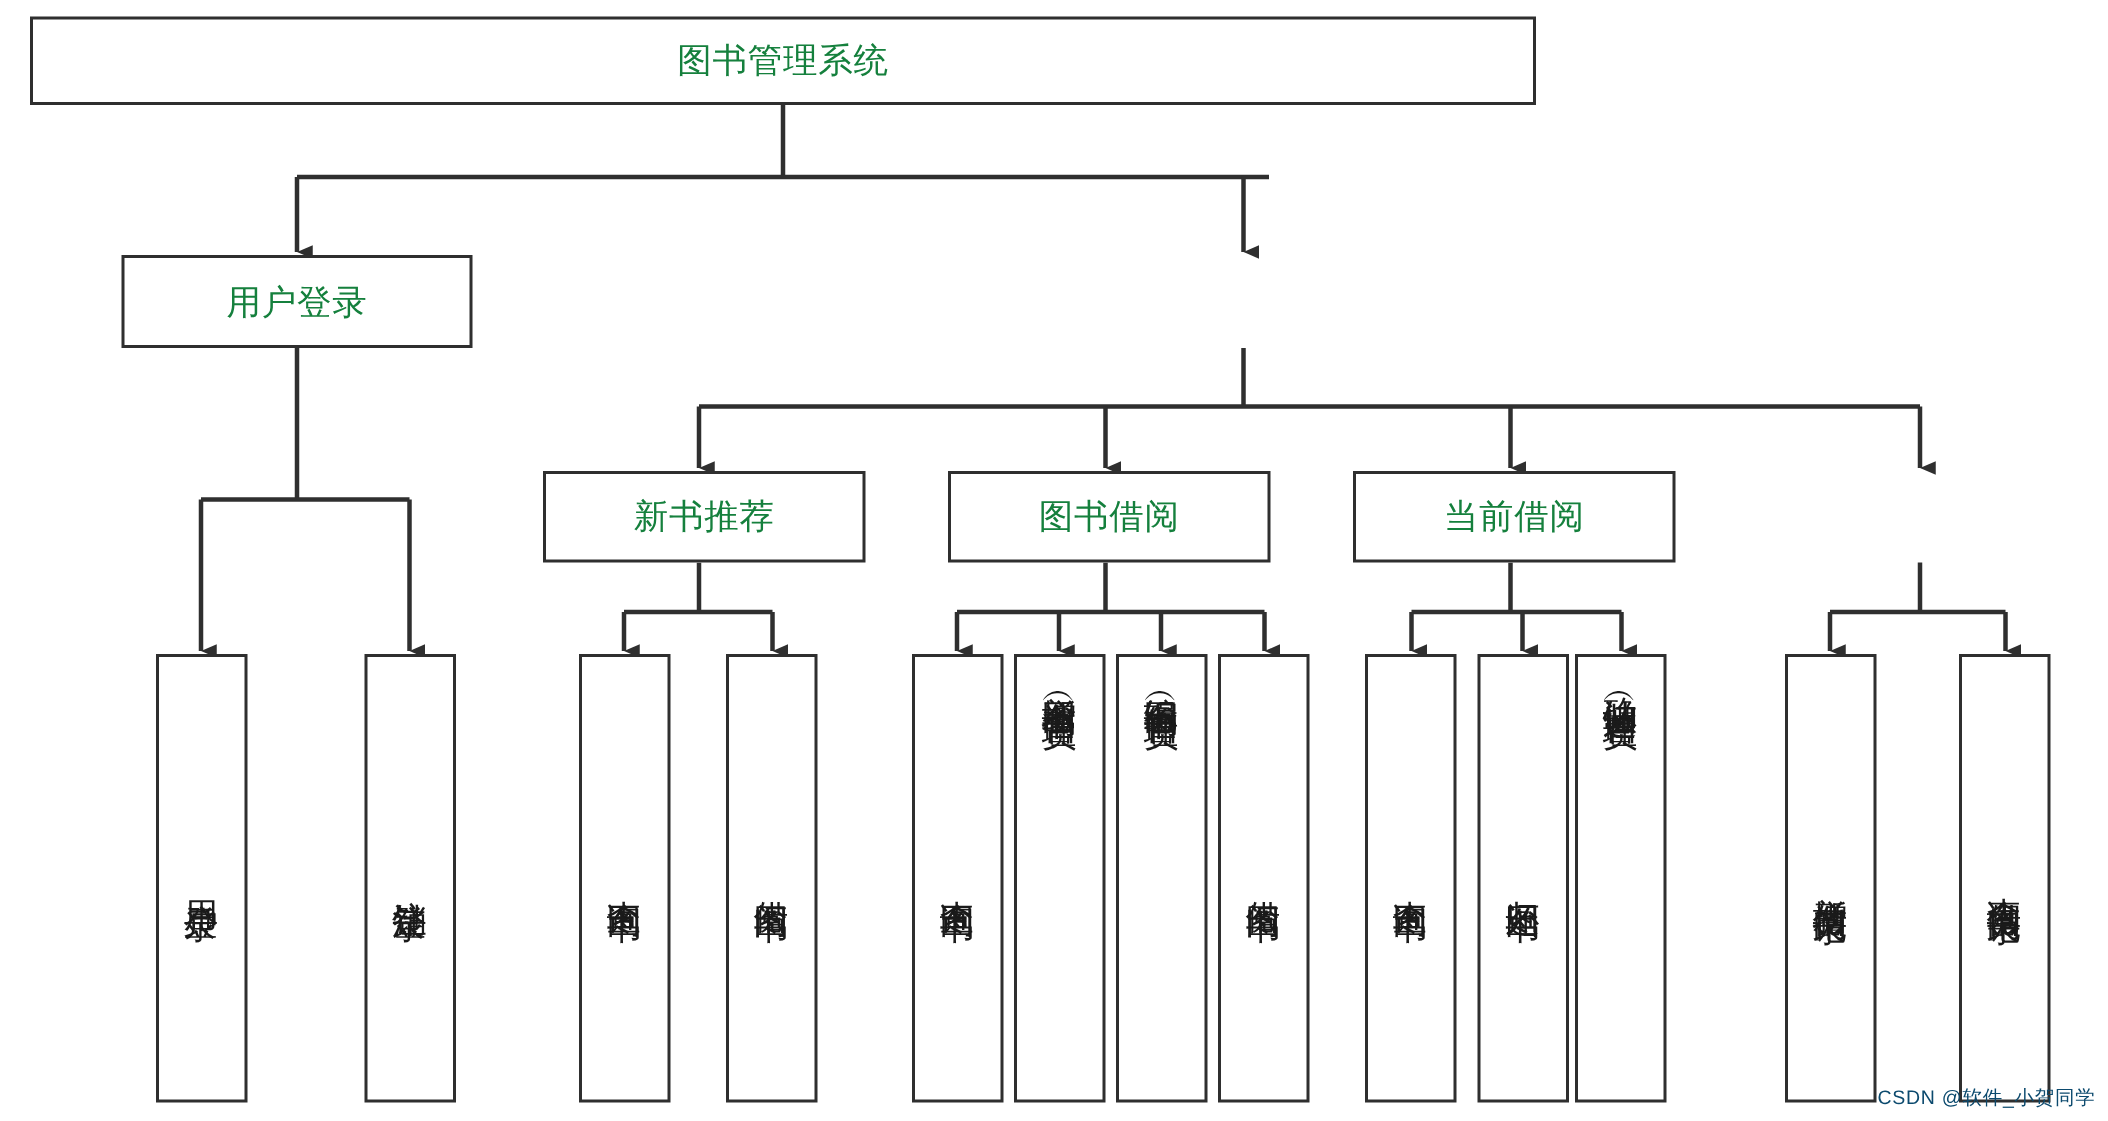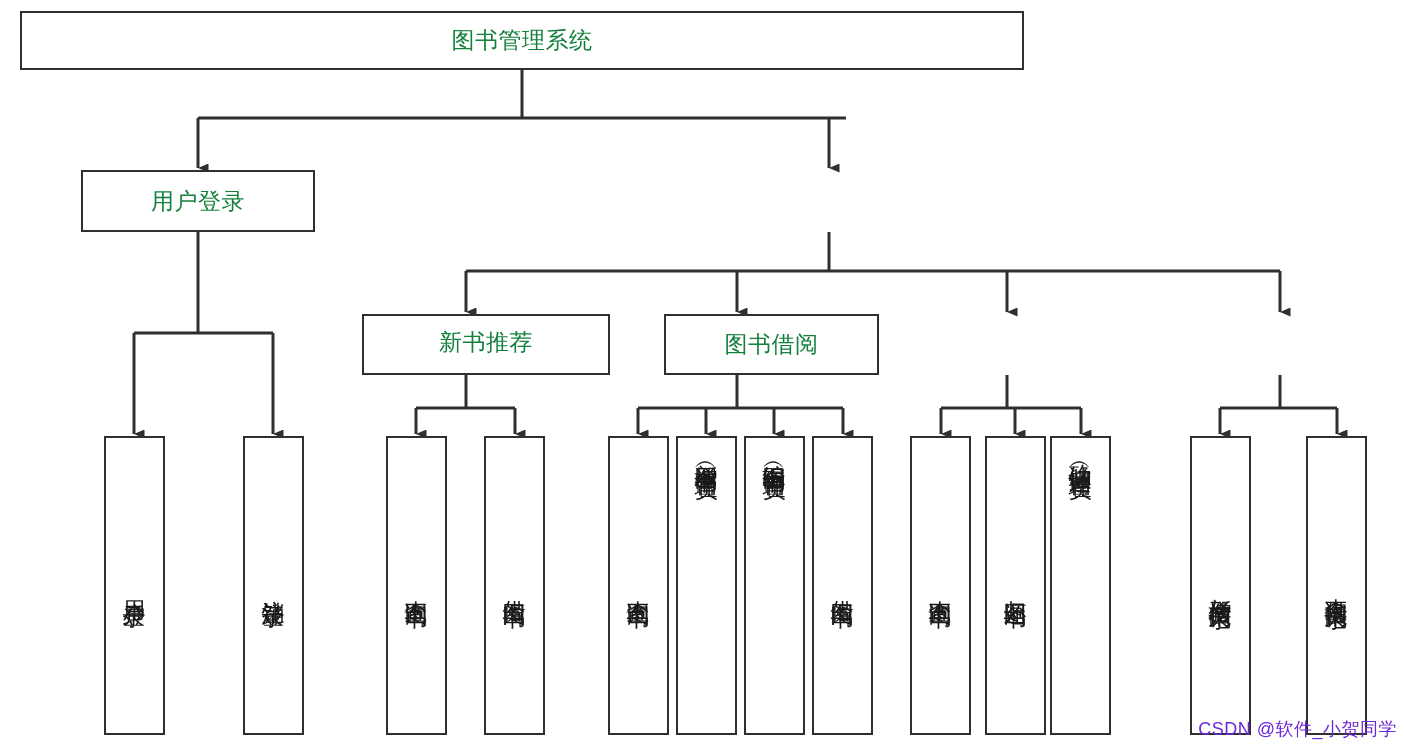--- a/index.html
+++ b/index.html
@@ -57,22 +57,22 @@
     padding-top: 8px;
   }
   .leaf-box.centered {
     align-items: center;
     padding-top: 0;
   }
   #watermark {
     position: absolute;
     right: 8px;
     bottom: 6px;
-    font-size: 18px;
-    color: #6d28d9;
+    font-size: 13px;
+    color: #0c4a6e;
     white-space: nowrap;
     letter-spacing: 0.5px;
     pointer-events: none;
   }
 </style>
 </head>
 <body>
 
 <div id="canvas">
 
@@ -139,25 +139,28 @@
   </svg>
 
   <div class="node-box" id="root-box" style="left: 20px; top: 11px; width: 1004px; height: 59px;">
     <span class="node-label-h">图书管理系统</span>
   </div>
 
   <div class="node-box" id="l2-0" style="left: 81px; top: 170px; width: 234px; height: 62px;">
     <span class="node-label-h">用户登录</span>
   </div>
 
-  <div class="node-box" id="l3-0" style="left: 362px; top: 314px; width: 248px; height: 61px; font-family: Liberation Mono, monospace;">
+  <div class="node-box" id="l3-0" style="left: 362px; top: 314px; width: 215px; height: 61px;">
     <span class="node-label-h">新书推荐</span>
   </div>
-  <div class="node-box" id="l3-1" style="left: 632px; top: 314px; width: 215px; height: 61px; margin-left: 32px;">
+  <div class="node-box" id="l3-1" style="left: 632px; top: 314px; width: 215px; height: 61px;">
     <span class="node-label-h">图书借阅</span>
+  </div>
+  <div class="node-box" id="l3-2" style="left: 902px; top: 314px; width: 215px; height: 61px;">
+    <span class="node-label-h">当前借阅</span>
   </div>
 
   <div id="leaf-layer">
       <div class="node-box leaf-box centered" style="left: 104px; top: 436px; width: 61px; height: 299px;">
         <span class="node-label-v">用户登录</span>
       </div>
       <div class="node-box leaf-box centered" style="left: 243px; top: 436px; width: 61px; height: 299px;">
         <span class="node-label-v">注销登录</span>
       </div>
       <div class="node-box leaf-box centered" style="left: 386px; top: 436px; width: 61px; height: 299px;">

